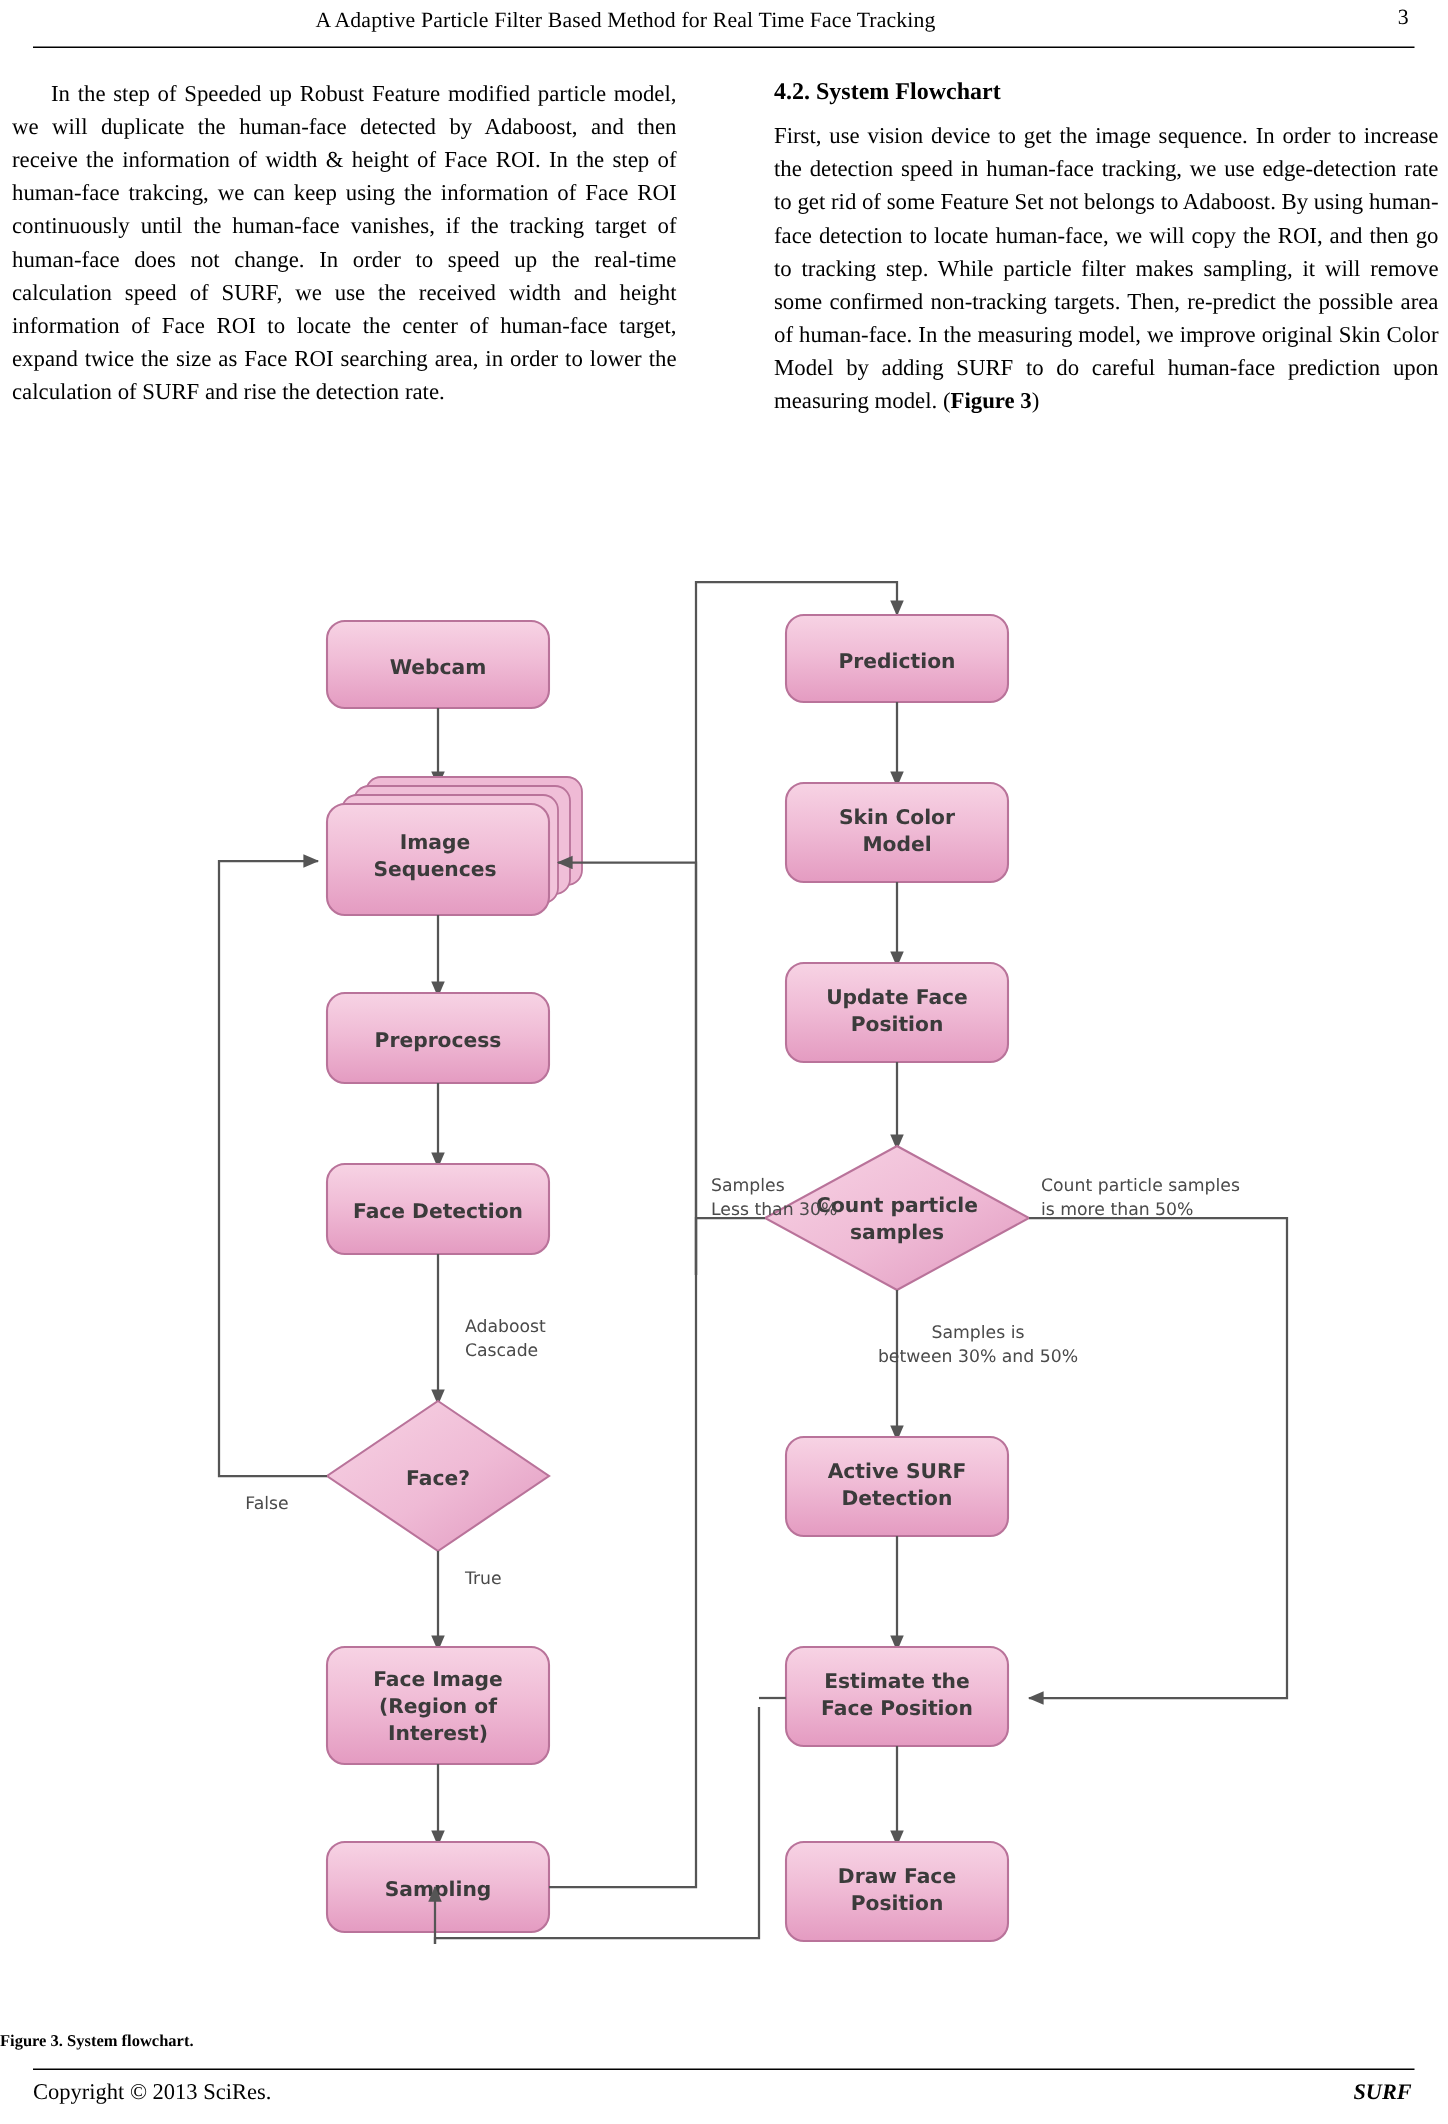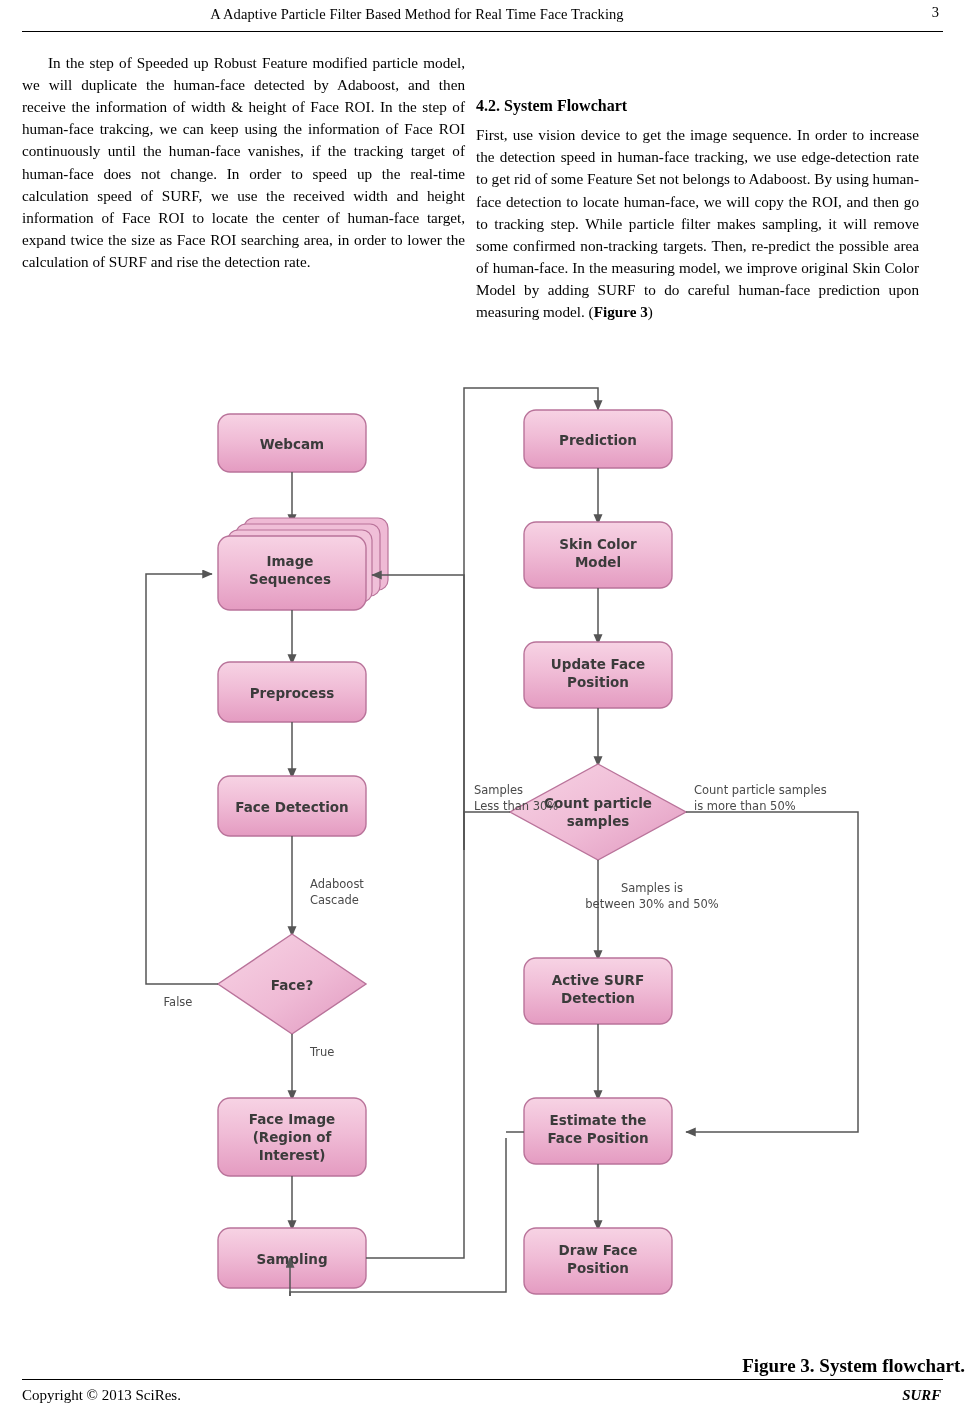--- a/index.html
+++ b/index.html
@@ -47,22 +47,22 @@
   .col {
     position: absolute;
     top: 52px;
     width: 443px;
     font-size: 15.2px;
     line-height: 1.455;
     text-align: justify;
     text-justify: inter-word;
     font-family: "Liberation Serif", serif;
   }
-  .col-left { left: 22px; }
-  .col-right { left: 476px; margin-top: 44px; }
+  .col-left { left: 8px; }
+  .col-right { left: 516px; }
 
   .col p {
     margin: 0 0 0 0;
     text-align: justify;
   }
   .indent { text-indent: 26px; }
 
   h2.section-heading {
     font-size: 16px;
     font-family: "Liberation Serif", serif;
@@ -85,22 +85,22 @@
     left: 0;
     top: 0;
     width: 921px;
     height: 930px;
   }
   .figure-caption {
     position: absolute;
     top: 1355px;
     left: 0;
     width: 965px;
-    text-align: right;
-    font-size: 19px;
+    text-align: left;
+    font-size: 11px;
     font-weight: bold;
     font-family: "Liberation Serif", serif;
   }
 
   
   .foot-rule {
     position: absolute;
     bottom: 36px;
     left: 22px;
     width: 921px;

